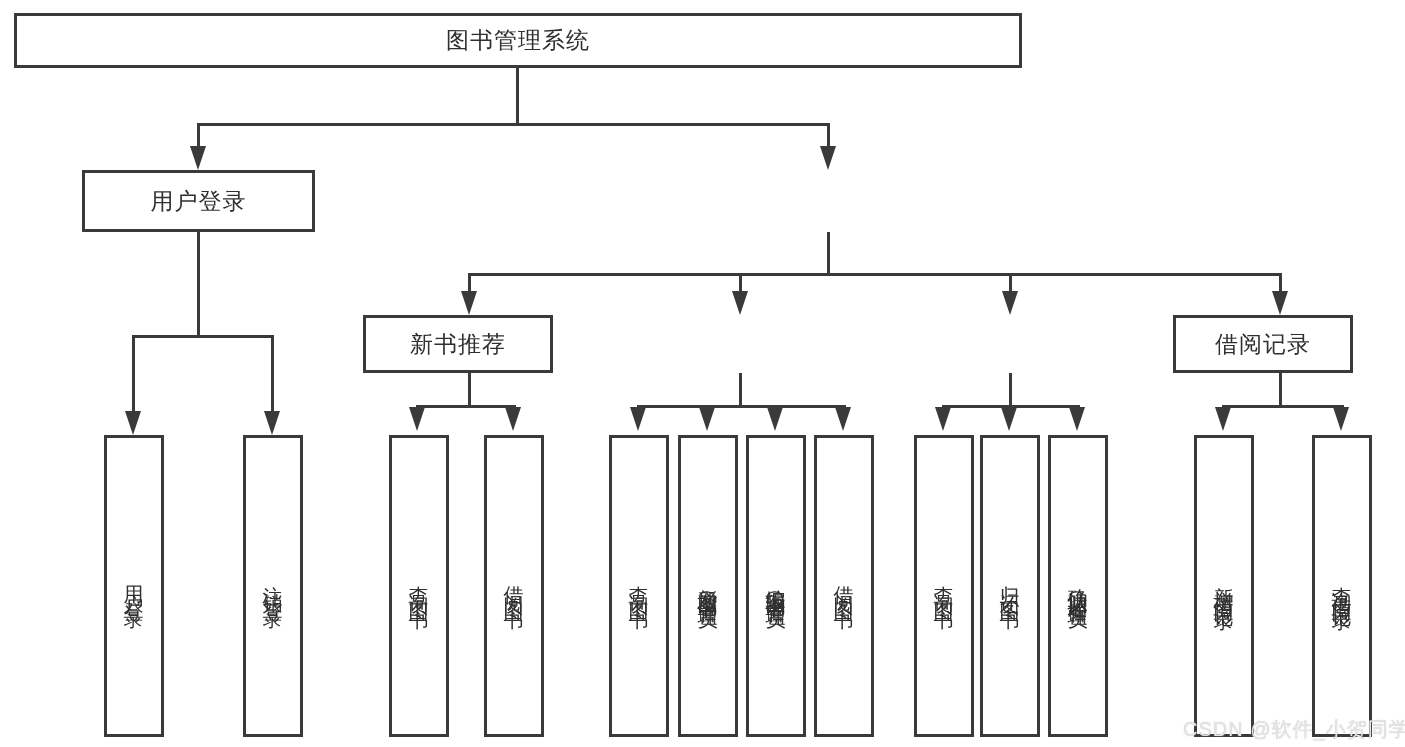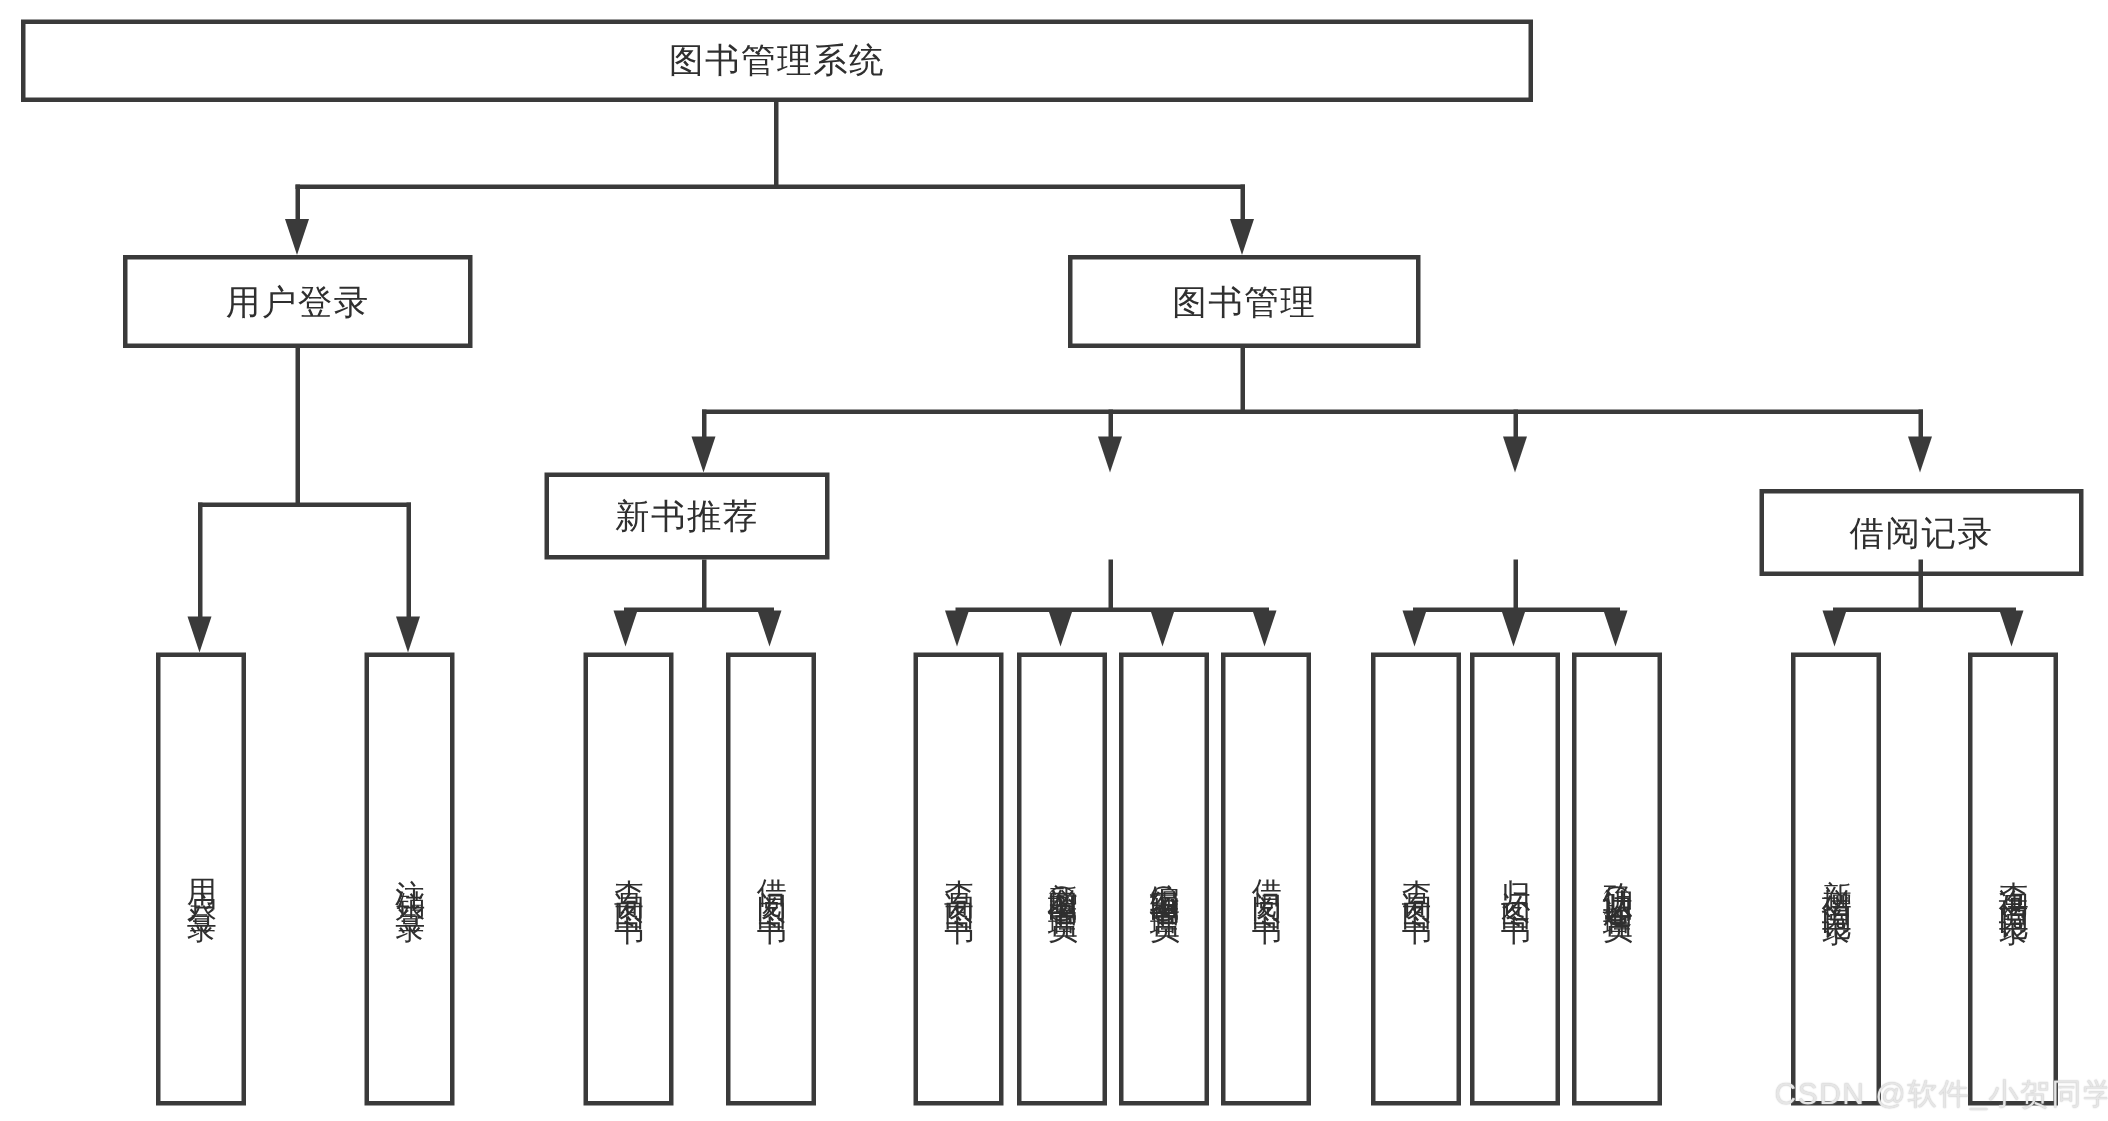--- a/index.html
+++ b/index.html
@@ -71,23 +71,20 @@
   <div class="vline" style="left:516px;top:68px;height:58px"></div>
   <div class="hline" style="left:197px;top:123px;width:633px"></div>
   <div class="vline" style="left:197px;top:123px;height:29px"></div>
   <div class="vline" style="left:827px;top:123px;height:29px"></div>
   <div class="arrow" style="left:190px;top:146px"></div>
   <div class="arrow" style="left:820px;top:146px"></div>
 
   <div class="box" style="left:82px;top:170px;width:233px;height:62px">
     <span>用户登录</span>
   </div>
-  <div class="box" style="left:712px;top:170px;width:235px;height:62px">
-    <span>图书管理</span>
-  </div>
 
   <div class="vline" style="left:197px;top:232px;height:106px"></div>
   <div class="hline" style="left:132px;top:335px;width:142px"></div>
   <div class="vline" style="left:132px;top:335px;height:80px"></div>
   <div class="vline" style="left:271px;top:335px;height:80px"></div>
   <div class="arrow" style="left:125px;top:411px"></div>
   <div class="arrow" style="left:264px;top:411px"></div>
 
   <div class="vline" style="left:827px;top:232px;height:44px"></div>
   <div class="hline" style="left:468px;top:273px;width:814px"></div>
@@ -96,21 +93,21 @@
   <div class="vline" style="left:1009px;top:273px;height:22px"></div>
   <div class="vline" style="left:1279px;top:273px;height:22px"></div>
   <div class="arrow" style="left:461px;top:291px"></div>
   <div class="arrow" style="left:732px;top:291px"></div>
   <div class="arrow" style="left:1002px;top:291px"></div>
   <div class="arrow" style="left:1272px;top:291px"></div>
 
   <div class="box" style="left:363px;top:315px;width:190px;height:58px">
     <span>新书推荐</span>
   </div>
-  <div class="box" style="left:1173px;top:326px;width:216px;height:58px">
+  <div class="box" style="left:1173px;top:315px;width:180px;height:58px">
     <span>借阅记录</span>
   </div>
 
   <div class="vline" style="left:468px;top:373px;height:35px"></div>
   <div class="hline" style="left:416px;top:405px;width:100px"></div>
   <div class="arrow" style="left:409px;top:407px"></div>
   <div class="arrow" style="left:505px;top:407px"></div>
 
   <div class="vline" style="left:739px;top:373px;height:35px"></div>
   <div class="hline" style="left:637px;top:405px;width:209px"></div>

